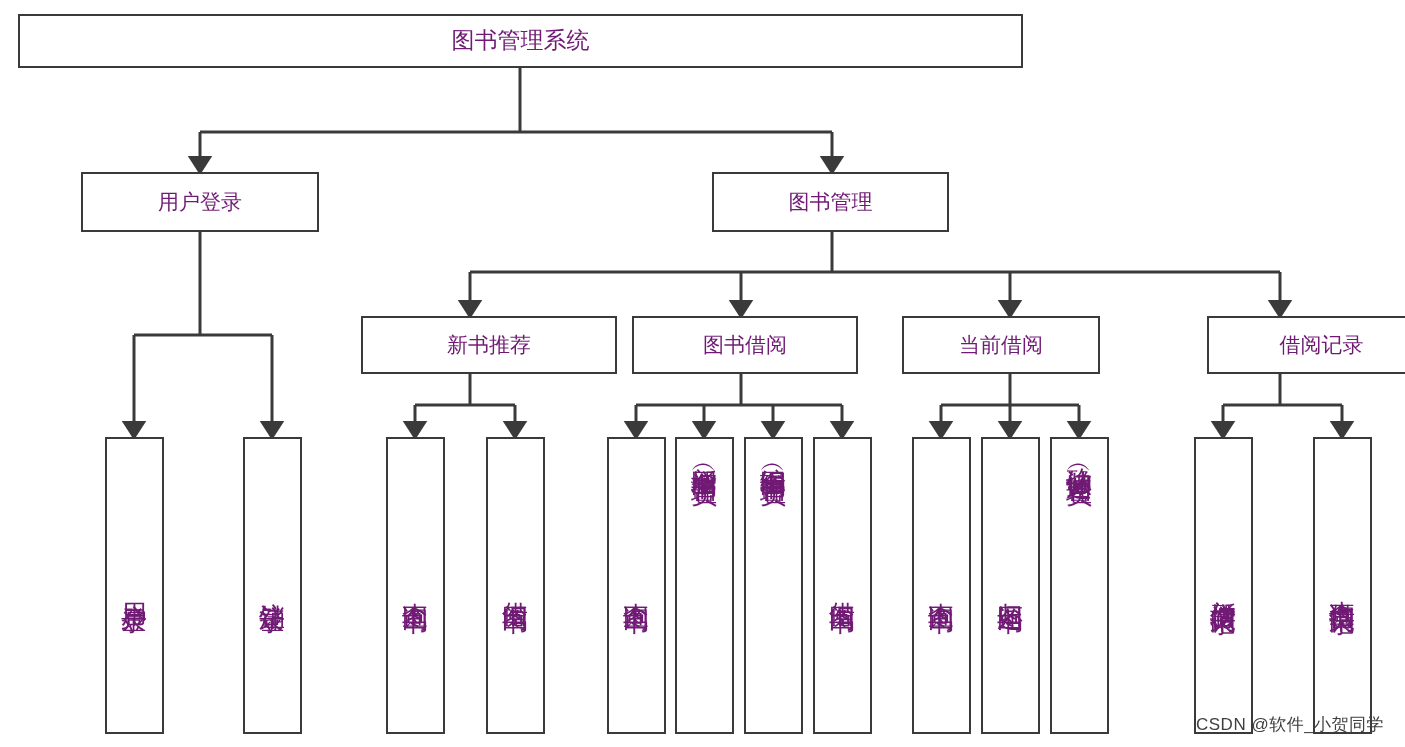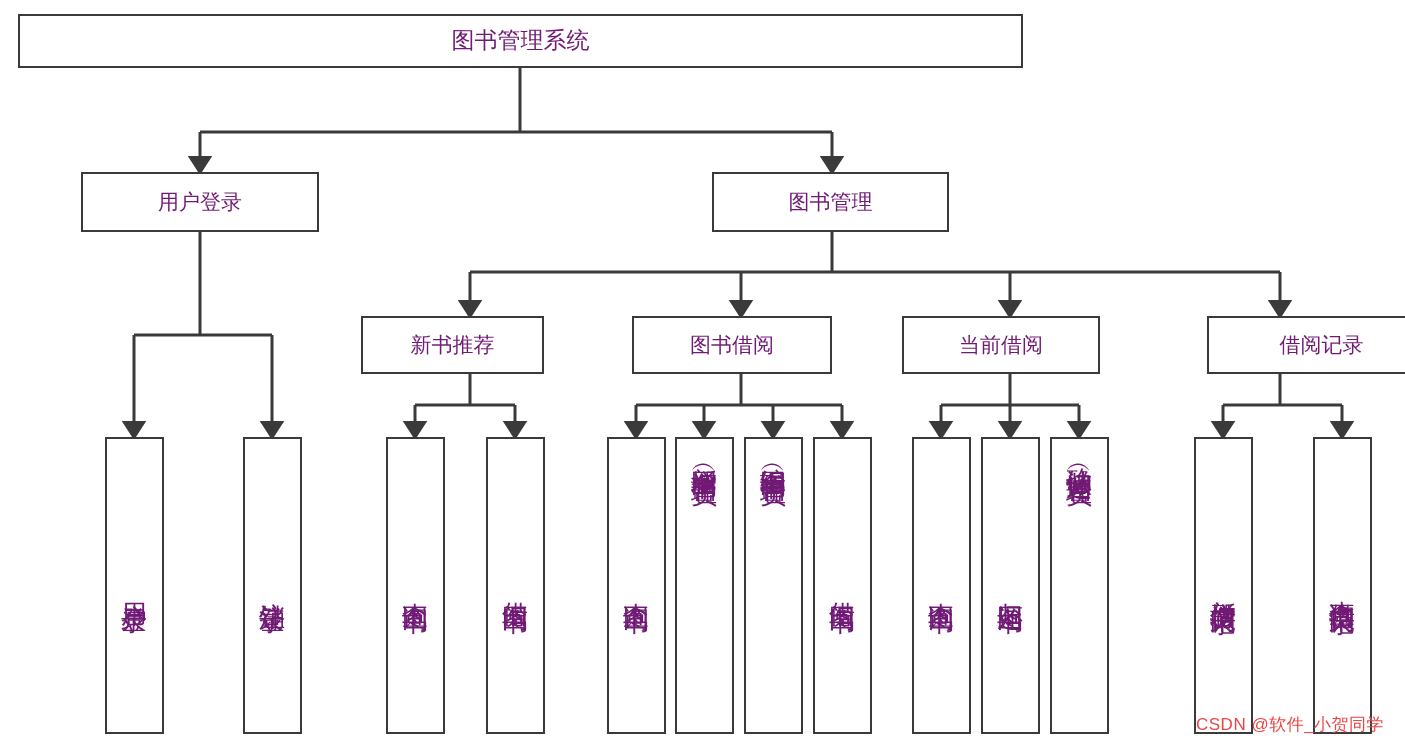--- a/index.html
+++ b/index.html
@@ -59,22 +59,22 @@
   .lvl2 .label { font-size: 21px; }
   #node-user-login { left: 81px;  top: 172px; width: 238px; }
   #node-book-mgmt  { left: 712px; top: 172px; width: 237px; }
 
   
   .lvl3 {
     top: 316px;
     height: 58px;
   }
   .lvl3 .label { font-size: 21px; }
-  #node-new-book-rec { left: 361px;  width: 183px; }
-  #node-book-borrow  { left: 632px;  width: 200px; }
+  #node-new-book-rec { left: 361px;  width: 256px; }
+  #node-book-borrow  { left: 632px;  width: 226px; }
   #node-current-borrow { left: 902px; width: 198px; }
   #node-borrow-record  { left: 1207px; width: 229px; }
 
   
   .leaf {
     top: 437px;
     height: 297px;
     width: 59px;
     border-width: 2px;
     align-items: flex-start;
@@ -93,21 +93,21 @@
     align-items: center;
     padding-top: 0;
   }
 
   
   #watermark {
     position: absolute;
     left: 1196px;
     top: 713px;
     font-size: 17px;
-    color: #ef4444;
+    color: #404040;
     white-space: nowrap;
     z-index: 3;
     letter-spacing: 0.5px;
   }
 </style>
 </head>
 <body>
 
 <div id="canvas">
 

